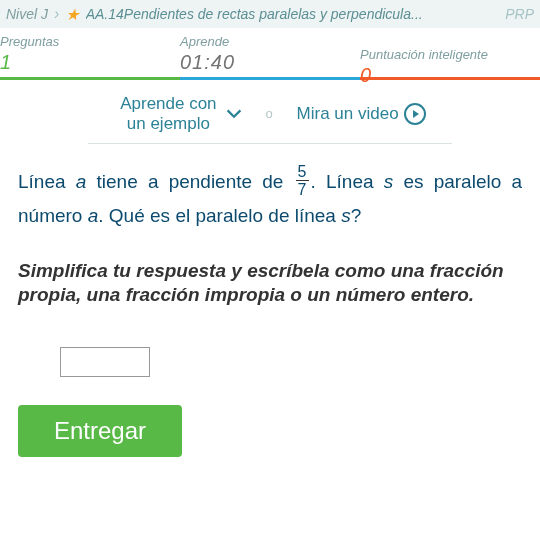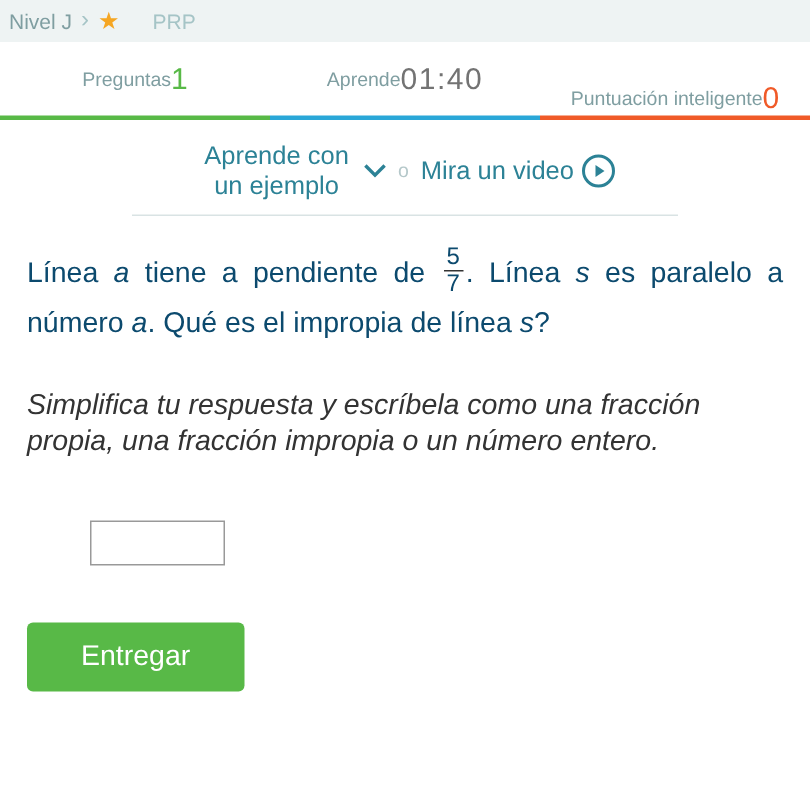--- a/index.html
+++ b/index.html
@@ -1,68 +1,69 @@
 <!DOCTYPE html>
 <html><head>
 <meta charset="utf-8">
 <style>
   * { box-sizing: border-box; margin: 0; padding: 0; }
   body { font-family: Arial, Helvetica, sans-serif; width: 540px; height: 541px; background: #fff; color: #333; overflow: hidden; }
 
   
-  .topbar { display: flex; align-items: center; height: 28px; background: #eef3f3; padding: 0 6px; font-size: 14px; color: #7f9ea1; white-space: nowrap; overflow: hidden; }
+  .topbar { display: flex; align-items: center; height: 28px; background: #eef3f3; padding: 0 6px; font-size: 14px; color: #7f9ea1; white-space: nowrap; overflow: hidden; font-style: italic; }
   .topbar .level { color: #7f9ea1; margin-right: 6px; }
   .topbar .chev { color: #a5c4c6; margin-right: 6px; font-size: 16px; }
   .topbar .star { color: #f5a623; margin-right: 6px; font-size: 16px; }
   .topbar .title { color: #5b8f94; flex: 1; overflow: hidden; text-overflow: ellipsis; }
   .topbar .tag { color: #a5c4c6; margin-left: 16px; }
 
   
   .stats { display: flex; height: 52px; }
-  .stat { flex: 1; display: flex; flex-direction: row; align-items: center; justify-content: center; border-bottom: 3px solid transparent; padding-top: 2px; }
+  .stat { flex: 1; display: flex; flex-direction: column; align-items: flex-start; justify-content: center; border-bottom: 3px solid transparent; padding-top: 2px; font-style: italic; }
   .stat .label { font-size: 13px; color: #7f9ea1; margin-bottom: 2px; }
   .stat .value { font-size: 20px; font-weight: 400; }
   .stat.q { border-bottom-color: #58b947; }
   .stat.q .value { color: #58b947; }
   .stat.t { border-bottom-color: #2aa7d8; }
   .stat.t .value { color: #737373; letter-spacing: 1px; }
   .stat.p { border-bottom-color: #f05a28; margin-top: 26px; }
   .stat.p .value { color: #f05a28; }
 
   
-  .helprow { display: flex; align-items: center; justify-content: center; padding: 14px 0 10px; gap: 0; }
+  .helprow { display: flex; align-items: center; justify-content: center; padding: 14px 0 10px; gap: 16px; }
   .helpitem { display: flex; align-items: center; color: #2c8296; font-size: 17px; text-align: center; line-height: 1.15; cursor: pointer; }
   .helpitem .txt { width: 110px; }
   .helpitem svg { flex-shrink: 0; }
   .sep { color: #b5c8ca; font-size: 13px; margin: 0 4px; }
   .help-divider { height: 1px; background: #d9e3e4; margin: 0 88px; }
 
   
   .qarea { padding: 22px 18px 0 18px; }
   .qtext { font-size: 19px; color: #0c4a6e; line-height: 1.65; text-align: justify; }
   .qtext .var { font-style: italic; }
   .frac { display: inline-flex; flex-direction: column; align-items: center; vertical-align: middle; font-size: 16px; line-height: 1; margin: 0 2px; position: relative; top: -2px; }
   .frac .num { padding: 0 2px; }
   .frac .den { border-top: 1.2px solid #333; padding: 1px 2px 0; }
 
-  .instr { font-style: italic; font-size: 19px; color: #333; margin-top: 28px; line-height: 1.25; }
+  .instr { font-style: italic; font-size: 19px; color: #333; margin-top: 28px; line-height: 1.25; font-weight: bold; }
 
   .answerbox { width: 90px; height: 30px; border: 1px solid #999; margin: 40px 0 0 42px; padding: 2px 4px; font-size: 16px; }
 
-  .submit { display: inline-block; margin: 38px 0 0 18px; background: #58b947; color: #fff; border: none; border-radius: 4px; padding: 12px 36px; font-size: 19px; cursor: pointer; }
+  .submit { display: inline-block; margin: 28px 0 0 18px; background: #58b947; color: #fff; border: none; border-radius: 4px; padding: 12px 36px; font-size: 24px; cursor: pointer; }
 </style>
 </head>
 <body>
 
 
 
 <div class="topbar">
   <span class="level">Nivel J</span>
   <span class="chev">›</span>
   <span class="star">★</span>
+  <span class="title">AA.14Pendientes de rectas paralelas y perpendicula...</span>
   <span class="tag">PRP</span>
 </div>
 
 <div class="stats">
   <div class="stat q">
     <div class="label">Preguntas</div>
     <div class="value">1</div>
   </div>
   <div class="stat t">
     <div class="label">Aprende</div>
@@ -90,21 +91,21 @@
       </svg>
   </div>
 </div>
 <div class="help-divider"></div>
 
 <div class="qarea">
   <p class="qtext">
     <span>Línea </span><span class="var">a</span><span> tiene a pendiente de </span><span class="frac">
         <span class="num">5</span>
         <span class="den">7</span>
-      </span><span>. Línea </span><span class="var">s</span><span> es paralelo a número </span><span class="var">a</span><span>. Qué es el impropia de línea </span><span class="var">s</span><span>?</span>
+      </span><span>. Línea </span><span class="var">s</span><span> es paralelo a número </span><span class="var">a</span><span>. Qué es el paralelo de línea </span><span class="var">s</span><span>?</span>
   </p>
 
   <p class="instr">Simplifica tu respuesta y escríbela como una fracción propia, una fracción impropia o un número entero.</p>
 
   <input type="text" class="answerbox" style="">
 
 </div>
 <button class="submit">Entregar</button>
 
 

